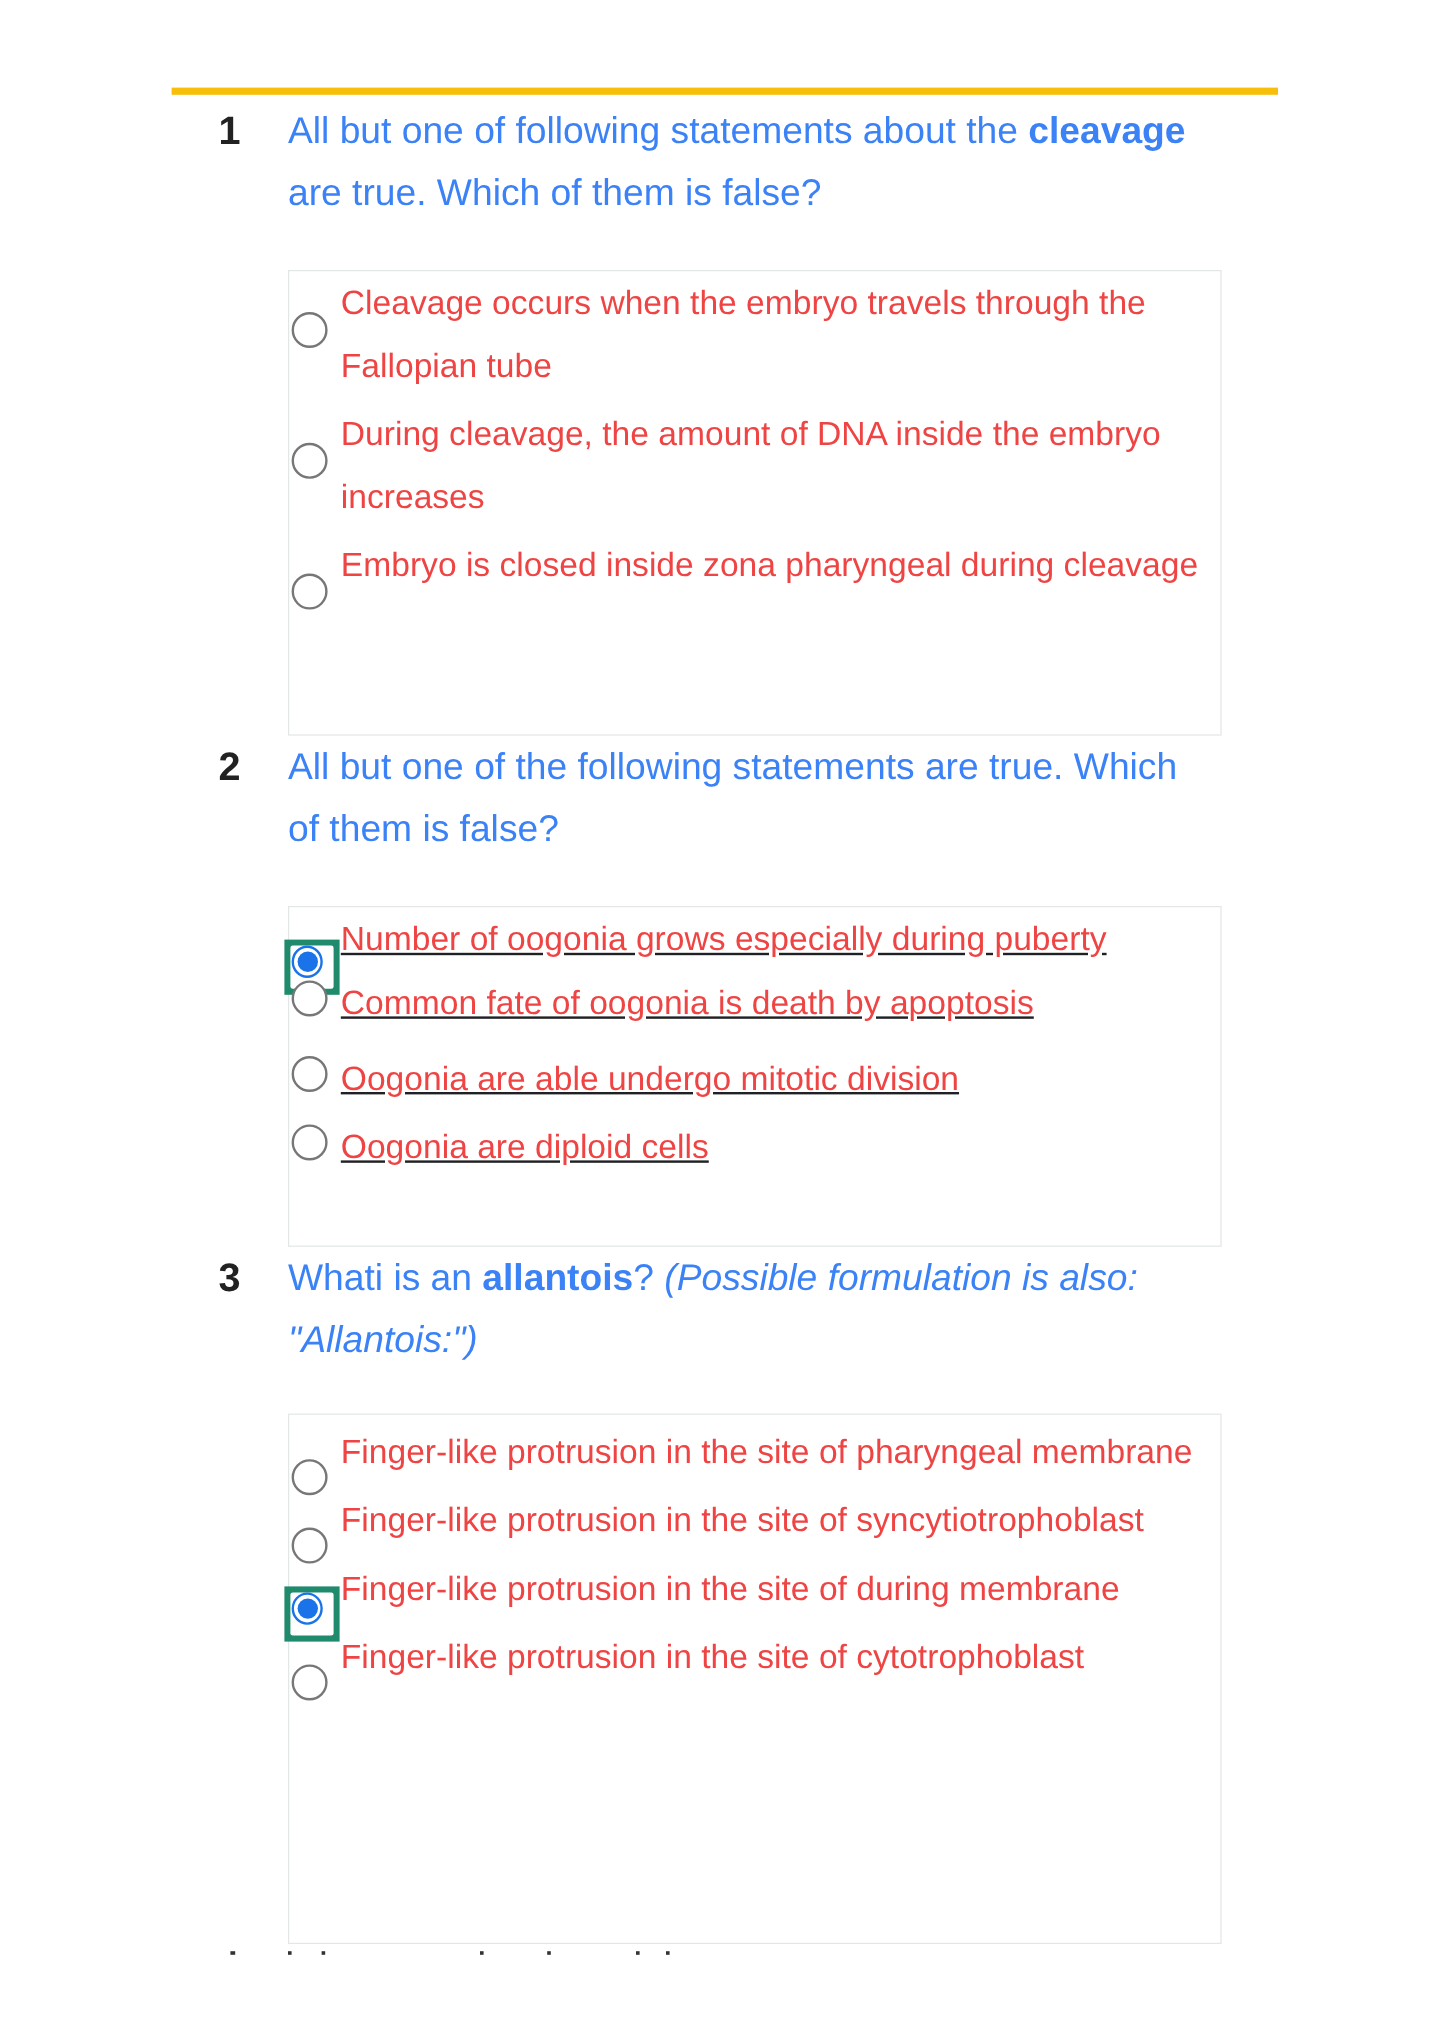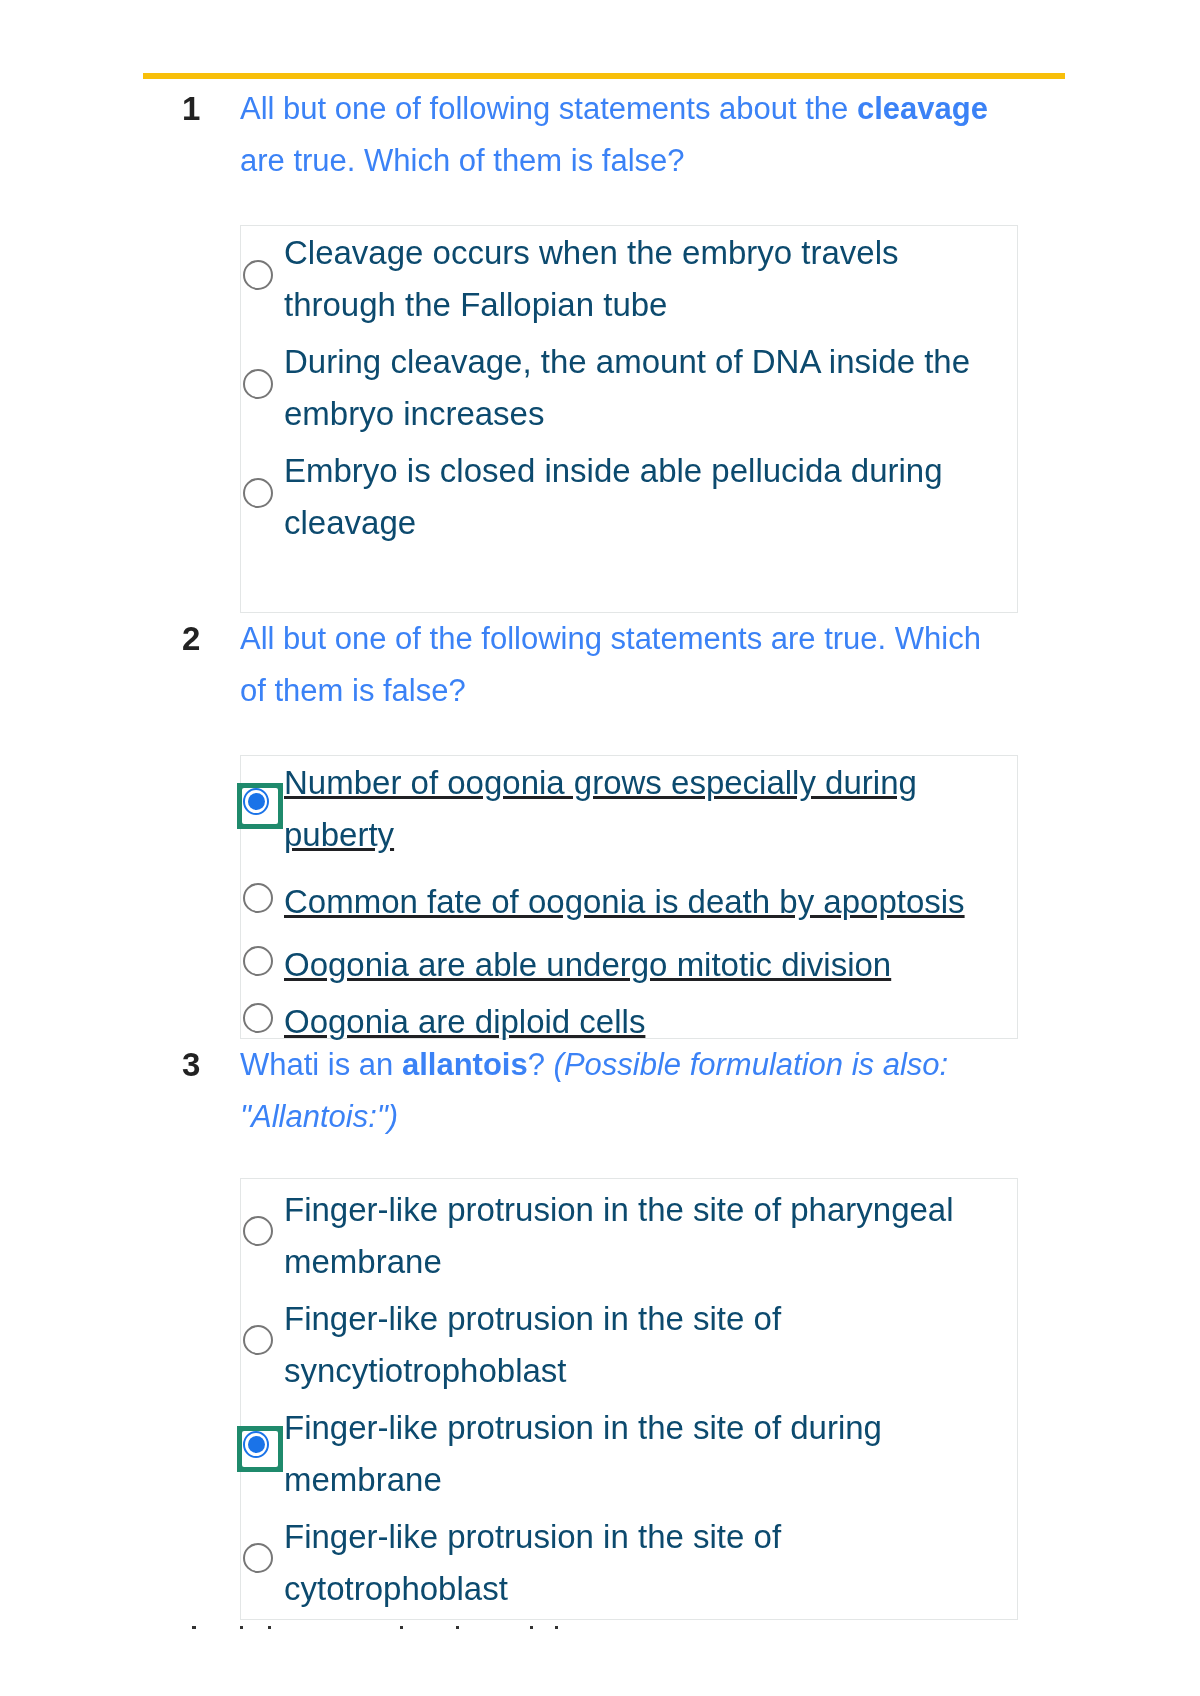--- a/index.html
+++ b/index.html
@@ -6,21 +6,21 @@
   body { width:1200px; height:1696px; position:relative; overflow:hidden;
          font-family:"Liberation Sans", sans-serif; color:#202124; }
   .topbar { position:absolute; left:143px; top:73px; width:922px; height:6px; background:#f8bf0a; }
   .question { position:absolute; left:0; width:1200px; }
   .qnum { position:absolute; left:182px; font-size:33px; font-weight:bold; color:#222; line-height:52px; }
   .qtext { position:absolute; left:240px; width:760px; font-size:31px; line-height:52px; color:#3b82f6; }
   .qtext b { font-weight:bold; }
   .qtext i { font-style:italic; }
   .answers { position:absolute; left:240px; width:778px; border:1.5px solid #e3e6e6; background:#fff; box-sizing:border-box; }
   .opt { position:relative; display:flex; align-items:flex-start; }
-  .opt-label { margin-left:43px; font-size:33px; line-height:52px; color:#0c4a6e; width:730px; }
+  .opt-label { margin-left:43px; font-size:28px; line-height:52px; color:#ef4444; width:730px; }
   .radio { position:absolute; left:2px; width:30px; height:30px; border:2px solid #777; border-radius:50%; box-sizing:border-box; background:#fff; }
   .radio.sel-wrap { left:-4px; width:46px; height:46px; border:none; border-radius:0; background:#1f8a6c; }
   .radio.sel-wrap .inner { position:absolute; left:5px; top:5px; width:36px; height:36px; background:#fff; border-radius:2px; }
   .radio.sel-wrap .ring { position:absolute; left:6px; top:5px; width:26px; height:27px; border:2.5px solid #1a73e8; border-radius:50%; box-sizing:border-box; }
   .radio.sel-wrap .dot { position:absolute; left:11px; top:10px; width:17px; height:17px; background:#1a73e8; border-radius:50%; }
   .cut { position:absolute; top:1626px; left:180px; width:620px; height:4px; }
   .cut span { position:absolute; top:0; width:3px; height:3px; background:#333; }
 </style>
 </head>
 <body>
@@ -37,40 +37,40 @@
   <div class="opt" style="margin-top:1px;">
     <span class="radio" style="top:33px;"></span>
     <span class="opt-label">Cleavage occurs when the embryo travels through the Fallopian tube</span>
   </div>
   <div class="opt" style="margin-top:5px;">
     <span class="radio" style="top:33px;"></span>
     <span class="opt-label">During cleavage, the amount of DNA inside the embryo increases</span>
   </div>
   <div class="opt" style="margin-top:5px;">
     <span class="radio" style="top:33px;"></span>
-    <span class="opt-label">Embryo is closed inside able pellucida during cleavage</span>
+    <span class="opt-label">Embryo is closed inside zona pharyngeal during cleavage</span>
   </div>
 </div>
 
 <div class="question" style="top:613px;">
   <div class="qnum">2</div>
   <div class="qtext">
     <span>All but one of the following statements are true. Which of them is false?</span>
   </div>
 </div>
 <div class="answers" style="top:755px; height:284px;text-decoration:underline;">
   <div class="opt" style="margin-top:1px;">
     <span class="radio sel-wrap" style="top:26px;">
       <span class="inner"></span>
         <span class="ring"></span>
         <span class="dot"></span>
     </span>
     <span class="opt-label">Number of oogonia grows especially during puberty</span>
   </div>
-  <div class="opt" style="margin-top:15px;">
+  <div class="opt" style="margin-top:1px;">
     <span class="radio" style="top:7px;"></span>
     <span class="opt-label">Common fate of oogonia is death by apoptosis</span>
   </div>
   <div class="opt" style="margin-top:11px;">
     <span class="radio" style="top:7px;"></span>
     <span class="opt-label">Oogonia are able undergo mitotic division</span>
   </div>
   <div class="opt" style="margin-top:5px;">
     <span class="radio" style="top:7px;"></span>
     <span class="opt-label">Oogonia are diploid cells</span>

